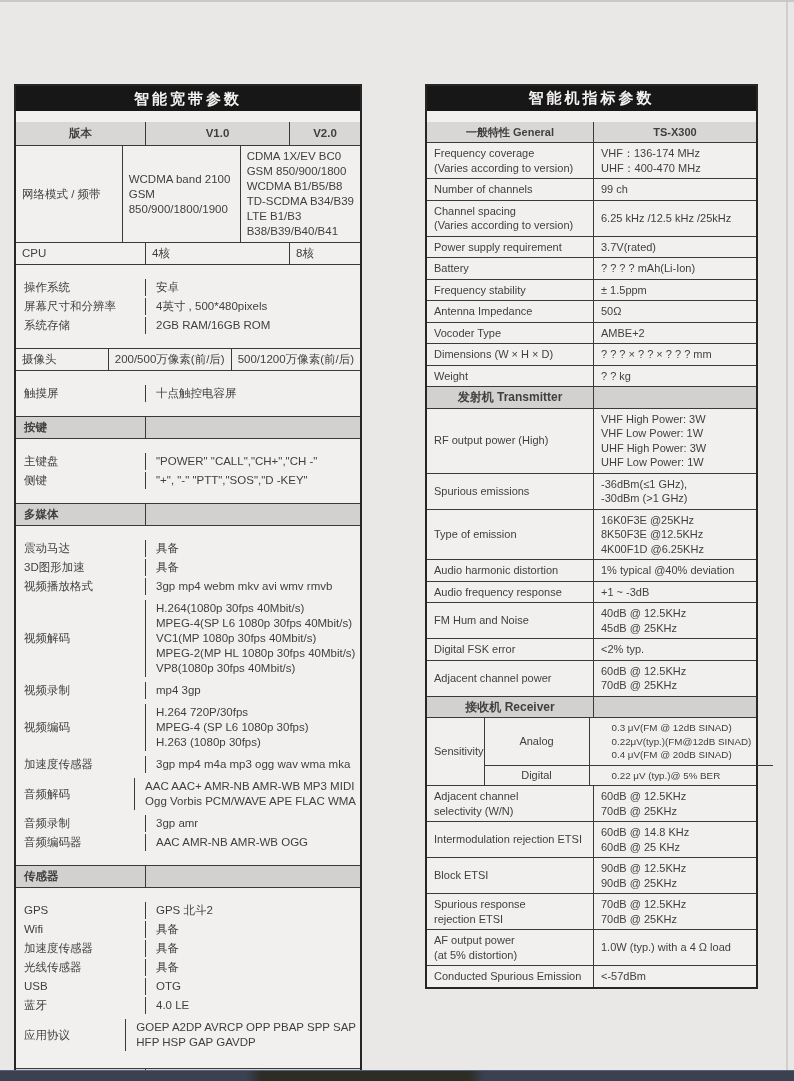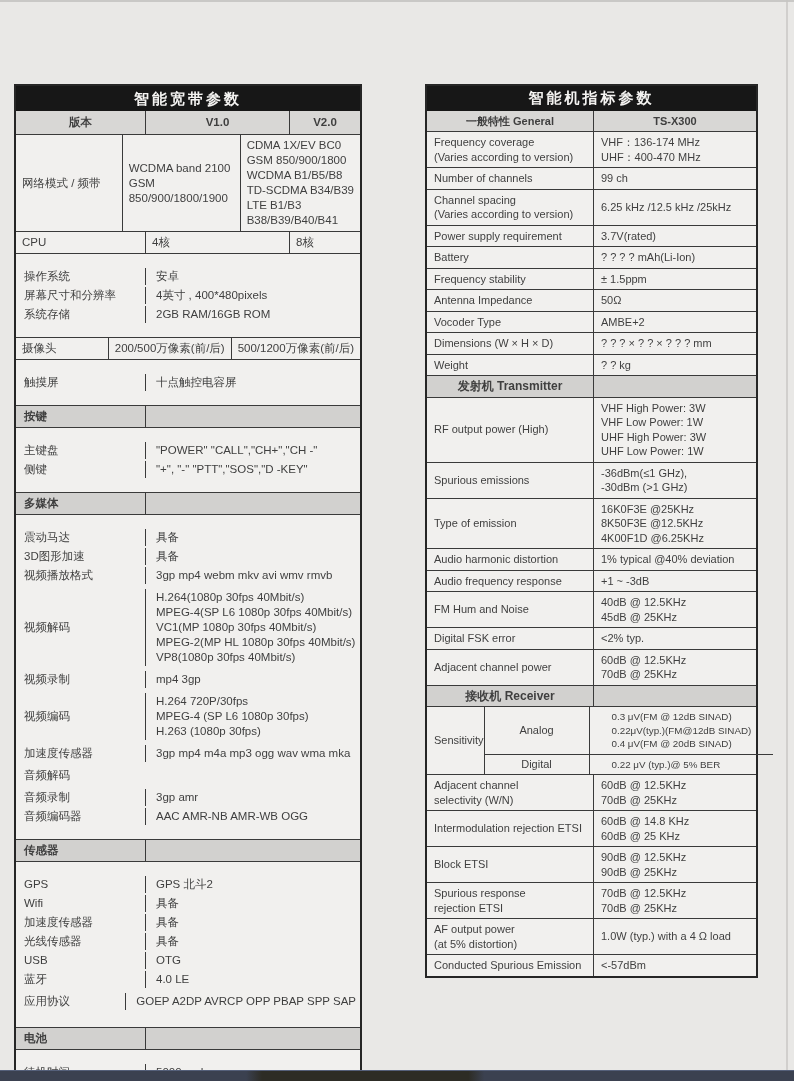--- a/index.html
+++ b/index.html
@@ -32,21 +32,21 @@
   }
   
   .flexrow{display:flex;align-items:stretch;}
   .cell{display:flex;flex-direction:column;justify-content:center;padding:3px 6px;}
   .bl{border-left:1px solid var(--border);}
   .bt{border-top:1px solid var(--border);}
   
   .l-c1{width:129px;}
   .l-c2{width:144px;}
   .l-c3{flex:1;}
-  .subheader{background:var(--subheader-bg);font-weight:bold;}
+  .subheader{background:var(--subheader-bg);font-weight:bold;margin-top:11px;}
   .subheader .cell{align-items:center;padding:4px 6px;}
   .section-row{background:var(--section-bg);font-weight:bold;}
   .section-row .cell{padding:3px 8px;}
   .group{padding:12px 0;}
   .g-item{display:flex;align-items:stretch;}
   .g-label{width:129px;display:flex;align-items:center;padding:1px 4px 1px 8px;}
   .g-value{flex:1;border-left:1px solid var(--border);display:flex;flex-direction:column;justify-content:center;padding:1px 4px 1px 10px;}
   .g-item.multi{margin:5px 0;}
   .g-item.single{margin:2px 0;}
   .group{position:relative;}
@@ -107,21 +107,21 @@
       <div class="group bt">
         <div class="g-item single">
           <div class="g-label">操作系统</div>
           <div class="g-value">
             <div class="line">安卓</div>
           </div>
         </div>
         <div class="g-item single">
           <div class="g-label">屏幕尺寸和分辨率</div>
           <div class="g-value">
-            <div class="line">4英寸 , 400*480pixels</div>
+            <div class="line">4英寸 , 500*480pixels</div>
           </div>
         </div>
         <div class="g-item single">
           <div class="g-label">系统存储</div>
           <div class="g-value">
             <div class="line">2GB RAM/16GB ROM</div>
           </div>
         </div>
       </div>
       <div class="flexrow bt">
@@ -207,20 +207,24 @@
           </div>
         </div>
         <div class="g-item single">
           <div class="g-label">加速度传感器</div>
           <div class="g-value">
             <div class="line">3gp mp4 m4a mp3 ogg wav wma mka</div>
           </div>
         </div>
         <div class="g-item multi">
           <div class="g-label">音频解码</div>
+          <div class="g-value">
+            <div class="line">AAC AAC+ AMR-NB AMR-WB MP3 MIDI</div>
+            <div class="line">Ogg Vorbis PCM/WAVE APE FLAC WMA</div>
+          </div>
         </div>
         <div class="g-item single">
           <div class="g-label">音频录制</div>
           <div class="g-value">
             <div class="line">3gp amr</div>
           </div>
         </div>
         <div class="g-item single">
           <div class="g-label">音频编码器</div>
           <div class="g-value">
@@ -266,20 +270,21 @@
         <div class="g-item single">
           <div class="g-label">蓝牙</div>
           <div class="g-value">
             <div class="line">4.0 LE</div>
           </div>
         </div>
         <div class="g-item multi">
           <div class="g-label">应用协议</div>
           <div class="g-value">
             <div class="line">GOEP A2DP AVRCP OPP PBAP SPP SAP</div>
+            <div class="line">HFP HSP GAP GAVDP</div>
           </div>
         </div>
       </div>
       <div class="flexrow section-row bt">
         <div class="cell l-c1">电池</div>
         <div class="cell bl" style="flex: 1 1 0%;"></div>
       </div>
       <div class="group bt">
         <div class="g-item single">
           <div class="g-label">待机时间</div>

